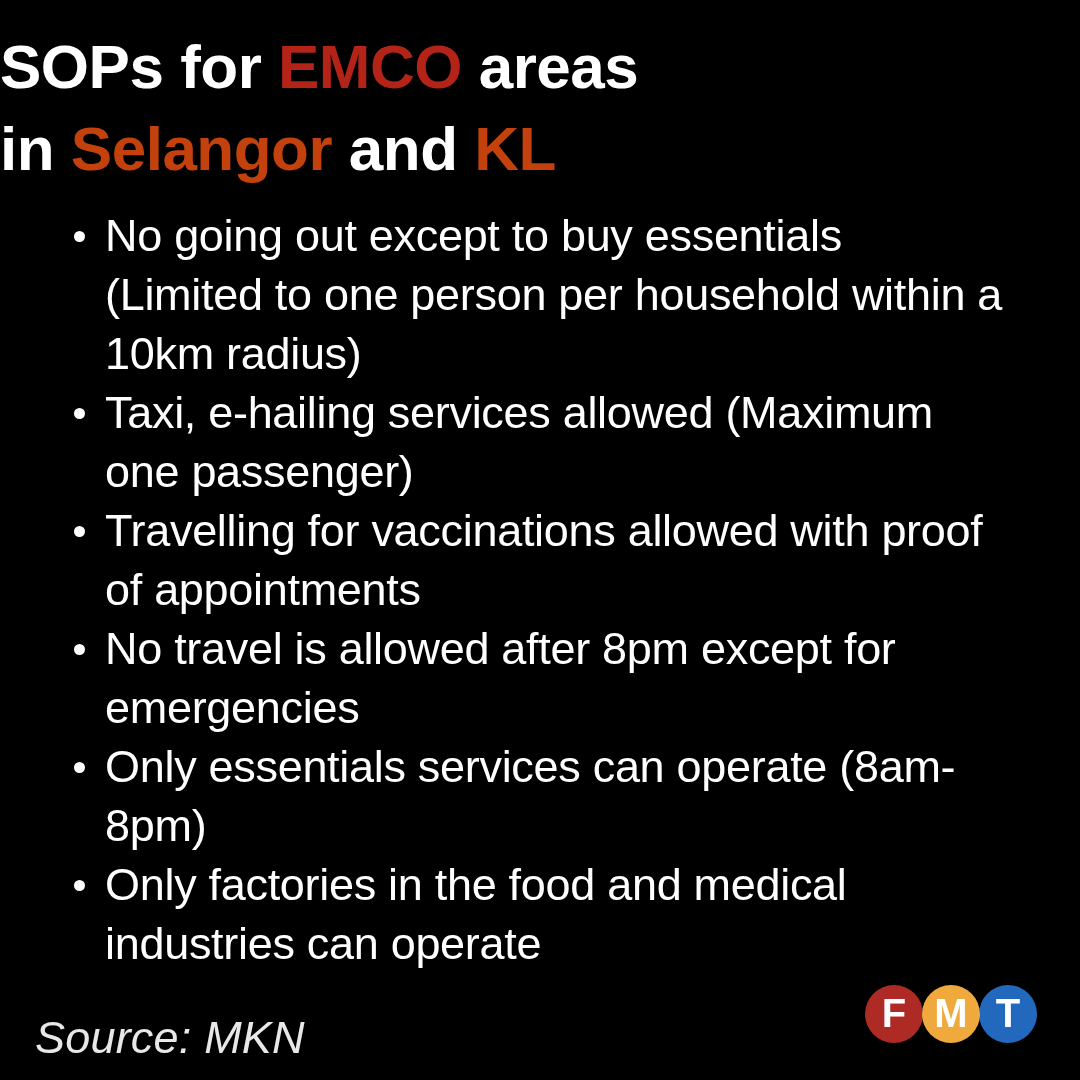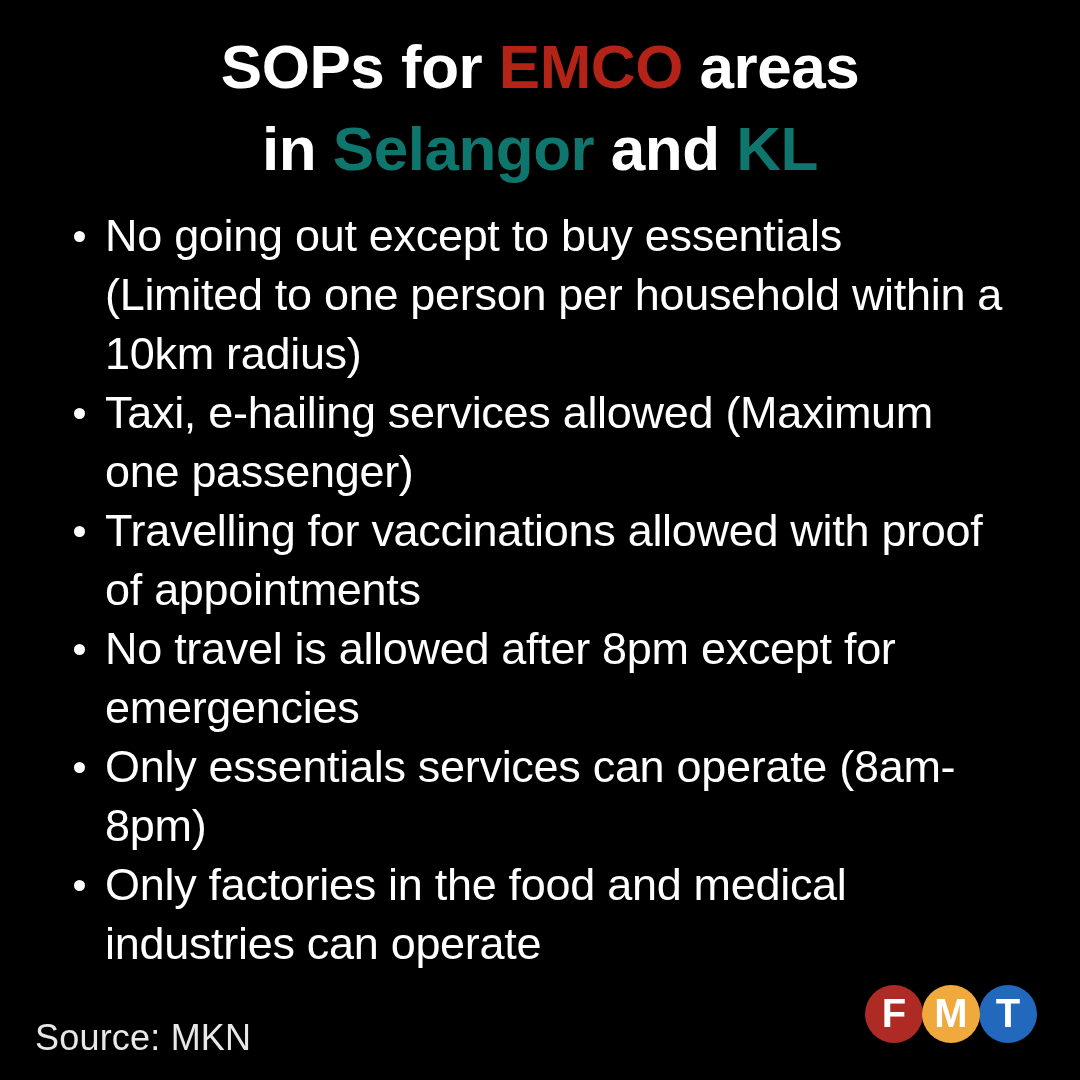--- a/index.html
+++ b/index.html
@@ -20,34 +20,33 @@
     background: #000000;
     box-sizing: border-box;
   }
 
   
   .title-block {
     position: absolute;
     top: 26px;
     left: 0;
     width: 1080px;
-    text-align: center;
   }
   .title-line {
     font-family: "Liberation Sans", sans-serif;
     font-weight: bold;
     font-size: 62px;
     line-height: 82px;
     letter-spacing: -0.5px;
     color: #ffffff;
     white-space: nowrap;
   }
   .t-white { color: #ffffff; }
   .t-red   { color: #b32317; }
-  .t-amber { color: #0f766e; }
+  .t-amber { color: #c2410c; }
 
   
   .bullet-list {
     position: absolute;
     top: 206px;
     left: 60px;
     width: 960px;
     margin: 0;
     padding: 0;
     list-style: none;
@@ -75,22 +74,23 @@
   .bullet-text {
     display: block;
   }
 
   
   .source {
     position: absolute;
     left: 35px;
     bottom: 22px;
     font-family: "Liberation Sans", sans-serif;
+    font-style: italic;
     font-weight: normal;
-    font-size: 36px;
+    font-size: 45px;
     line-height: 40px;
     color: #e8e8e8;
     letter-spacing: 0.2px;
   }
 
   
   .logo {
     position: absolute;
     left: 865px;
     top: 975px;

